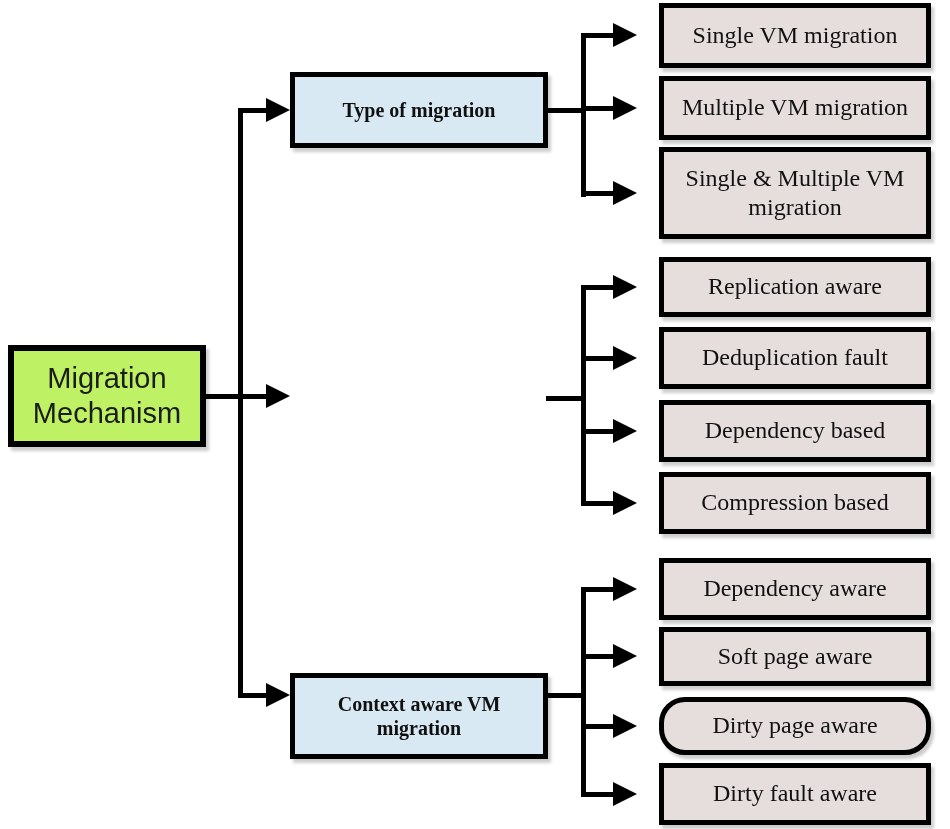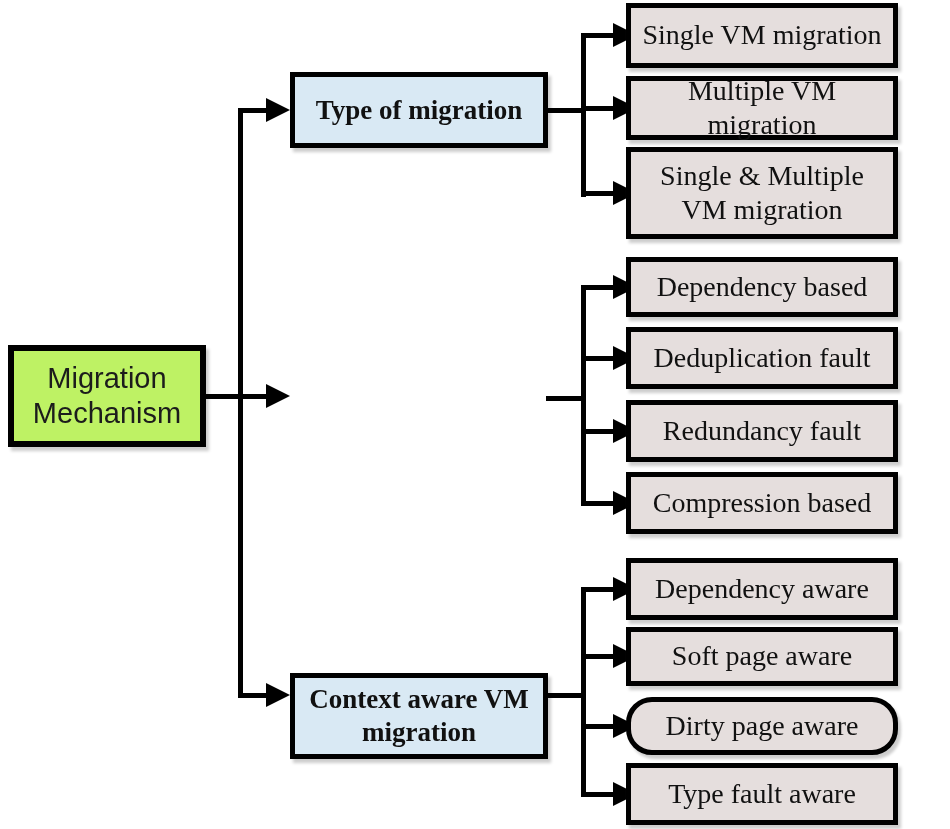--- a/index.html
+++ b/index.html
@@ -4,22 +4,22 @@
 <style>
   html,body{margin:0;padding:0;background:#ffffff;}
   #stage{position:relative;width:950px;height:829px;background:#ffffff;overflow:hidden;
          font-family:"Liberation Serif",serif;color:#111;}
   .box{position:absolute;box-sizing:border-box;border:5px solid #000;
        display:flex;align-items:center;justify-content:center;text-align:center;
        line-height:1.22;box-shadow:3px 4px 3px #cdcdcd;padding:2px 6px;}
   .root{left:8px;top:345px;width:198px;height:102px;border-width:6px;
         background:#bef264;font-family:"Liberation Sans",sans-serif;
         font-size:29px;color:#1c1c1c;}
-  .branch{left:290px;width:258px;background:#d9e9f4;font-weight:bold;font-size:27px;}
-  .leaf{left:626px;width:272px;background:#e5dedd;font-size:28px;}
+  .branch{left:290px;width:258px;background:#d9e9f4;font-weight:bold;font-size:20px;}
+  .leaf{left:659px;width:272px;background:#e5dedd;font-size:24px;}
   .hline,.vline{position:absolute;background:#000;}
   .hline{height:5px;}
   .vline{width:5px;}
   .arrow{position:absolute;width:0;height:0;
          border-top:12px solid transparent;border-bottom:12px solid transparent;
          border-left:24px solid #000;}
 </style>
 </head>
 <body>
 
@@ -55,34 +55,34 @@
   <div class="vline" style="left:581px;top:285px;height:221px;"></div>
   <div class="hline" style="left:581px;top:285px;width:34px;"></div>
   <div class="hline" style="left:581px;top:356px;width:34px;"></div>
   <div class="hline" style="left:581px;top:429px;width:34px;"></div>
   <div class="hline" style="left:581px;top:501px;width:34px;"></div>
   <div class="arrow" style="left:613px;top:275px;"></div>
   <div class="arrow" style="left:613px;top:346px;"></div>
   <div class="arrow" style="left:613px;top:419px;"></div>
   <div class="arrow" style="left:613px;top:491px;"></div>
 
-  <div class="box leaf" style="top:257px;height:60px;">Dependency based</div>
+  <div class="box leaf" style="top:257px;height:60px;">Replication aware</div>
   <div class="box leaf" style="top:327px;height:62px;">Deduplication fault</div>
-  <div class="box leaf" style="top:400px;height:62px;">Redundancy fault</div>
+  <div class="box leaf" style="top:400px;height:62px;">Dependency based</div>
   <div class="box leaf" style="top:472px;height:62px;">Compression based</div>
 
   <div class="hline" style="left:546px;top:693px;width:40px;"></div>
   <div class="vline" style="left:581px;top:587px;height:210px;"></div>
   <div class="hline" style="left:581px;top:587px;width:34px;"></div>
   <div class="hline" style="left:581px;top:654px;width:34px;"></div>
   <div class="hline" style="left:581px;top:724px;width:34px;"></div>
   <div class="hline" style="left:581px;top:792px;width:34px;"></div>
   <div class="arrow" style="left:613px;top:577px;"></div>
   <div class="arrow" style="left:613px;top:644px;"></div>
   <div class="arrow" style="left:613px;top:714px;"></div>
   <div class="arrow" style="left:613px;top:782px;"></div>
 
   <div class="box leaf" style="top:558px;height:62px;">Dependency aware</div>
   <div class="box leaf" style="top:627px;height:59px;">Soft page aware</div>
   <div class="box leaf" style="top:697px;height:58px;border-radius:26px;">Dirty page aware</div>
-  <div class="box leaf" style="top:763px;height:62px;">Type fault aware</div>
+  <div class="box leaf" style="top:763px;height:62px;">Dirty fault aware</div>
 
 </div>
 
 </body></html>

